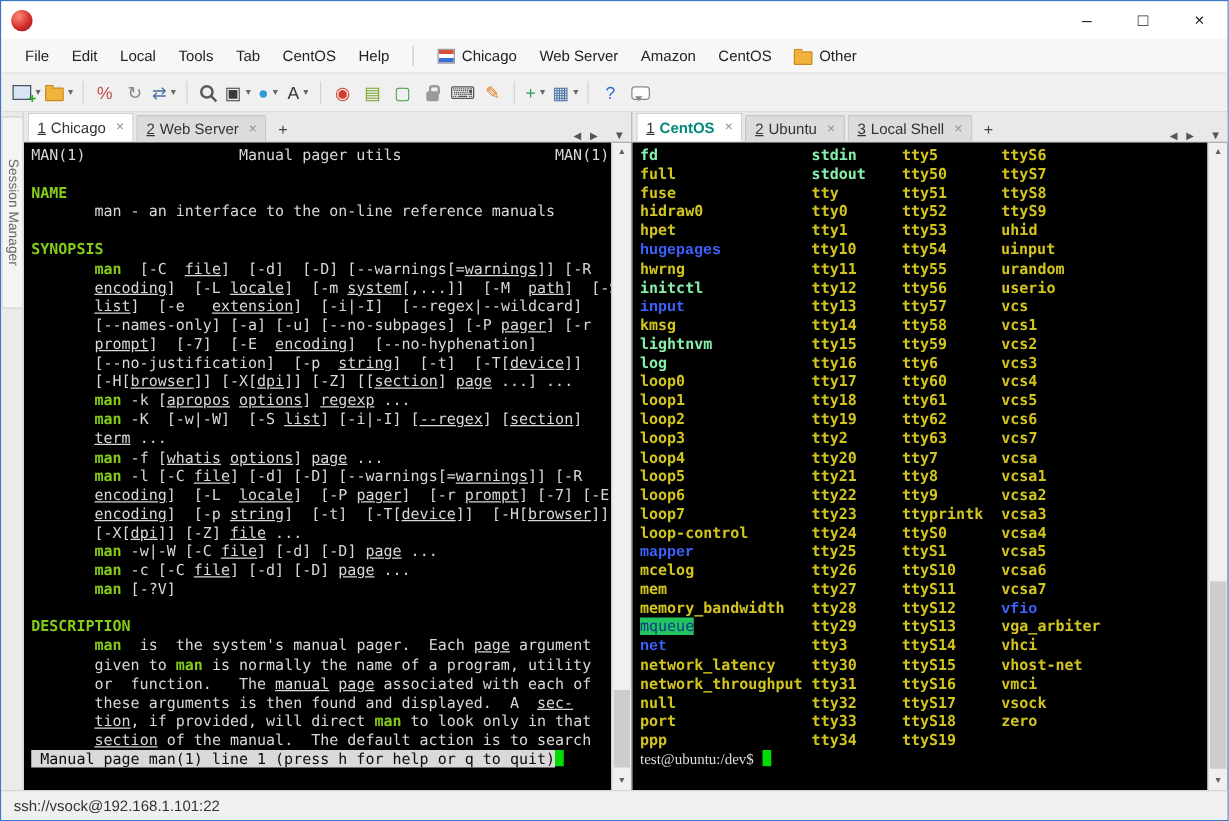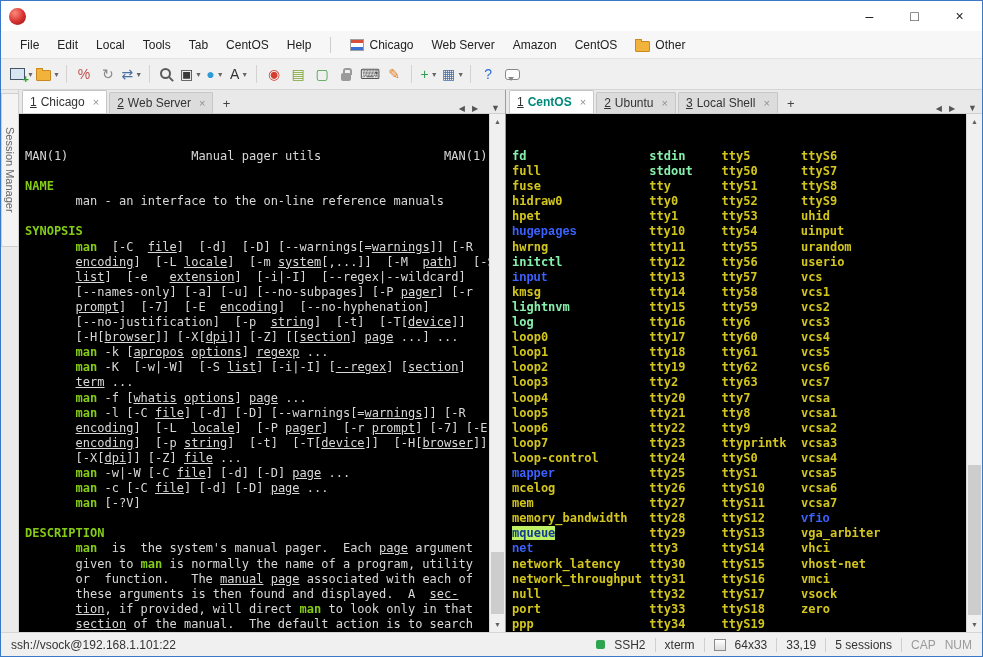--- a/index.html
+++ b/index.html
@@ -45,28 +45,28 @@
   .tabs{display:flex;align-items:flex-end;}
   .tab{height:20px;display:flex;align-items:center;padding:0 7px;border:1px solid #c6c6c6;border-bottom:none;background:#dcdcdc;margin-right:2px;font-size:12px;color:#333;border-radius:2px 2px 0 0;white-space:nowrap;}
   .tab.active{background:#fff;height:22px;}
   .tab-num{text-decoration:underline;margin-right:4px;}
   .tclose{margin-left:8px;color:#909090;font-size:11px;line-height:1;}
   .tab-plus{width:18px;height:18px;margin:0 2px 1px 2px;display:flex;align-items:center;justify-content:center;color:#444;font-size:13px;}
   .tab-arrows{margin-left:auto;display:flex;align-items:center;gap:7px;padding-right:5px;color:#555;font-size:8px;}
   .tab-arrows .dd{font-size:9px;margin-left:6px;}
   
   .term-wrap{flex:1;display:flex;min-height:0;background:#000;}
-  .term{flex:1;overflow:hidden;padding:3px 0 0 6px;font-family:"DejaVu Sans Mono",monospace;font-size:12px;color:#d8d8d8;white-space:pre;margin-top:32px;}
+  .term{flex:1;overflow:hidden;padding:3px 0 0 6px;font-family:"DejaVu Sans Mono",monospace;font-size:12px;color:#d8d8d8;white-space:pre;}
   .tline{height:15.1px;line-height:15.1px;}
   .t-b{font-weight:bold;color:#84cc16;}
   .t-u{text-decoration:underline;}
   .c-y{color:#d2c51e;font-weight:bold;}
   .c-c{color:#86efac;font-weight:bold;}
   .c-b{color:#3c63ff;font-weight:bold;font-family:Liberation Mono, monospace;}
-  .c-g{background:#bef264;color:#123c8c;font-weight:bold;}
+  .c-g{background:#22c55e;color:#123c8c;font-weight:normal;}
   .c-w{color:#dcdcdc;font-family:Liberation Serif, serif;}
   .pager-bar{background:#d9d9d9;color:#0a0a0a;}
   .cursor{display:inline-block;width:7px;height:13px;background:#00dc00;vertical-align:-2px;}
   
   .scrollbar{width:15px;flex:0 0 auto;background:#f0f0f0;border-left:1px solid #d8d8d8;display:flex;flex-direction:column;}
   .sb-btn{height:15px;display:flex;align-items:center;justify-content:center;font-size:7px;color:#606060;}
   .sb-track{flex:1;position:relative;}
   .sb-thumb{position:absolute;left:1px;right:1px;background:#cdcdcd;}
   .thumb-left{bottom:3px;height:62px;}
   .thumb-right{bottom:2px;height:150px;}
@@ -273,31 +273,15 @@
           </div>
           <div class="sb-btn">▼</div>
         </div>
       </div>
     </div>
 
   </div>
 
   <div class="statusbar">
     <span>ssh://vsock@192.168.1.101:22</span>
-    <div class="sb-right">
-      <span class="sb-dot"></span>
-      <span>SSH2</span>
-      <span class="sb-sep"></span>
-      <span>xterm</span>
-      <span class="sb-sep"></span>
-      <span class="sb-grid"></span>
-      <span>64x33</span>
-      <span class="sb-sep"></span>
-      <span>33,19</span>
-      <span class="sb-sep"></span>
-      <span>5 sessions</span>
-      <span class="sb-sep"></span>
-      <span class="sb-dim">CAP</span>
-      <span class="sb-dim">NUM</span>
-    </div>
   </div>
 
 </div>
 
 </body></html>

